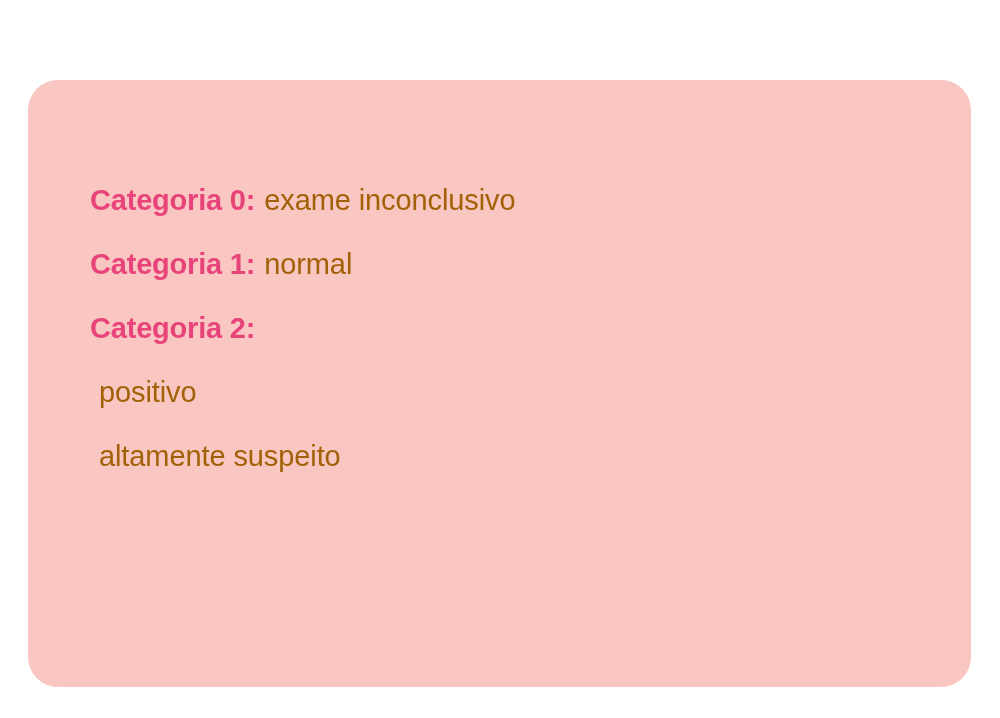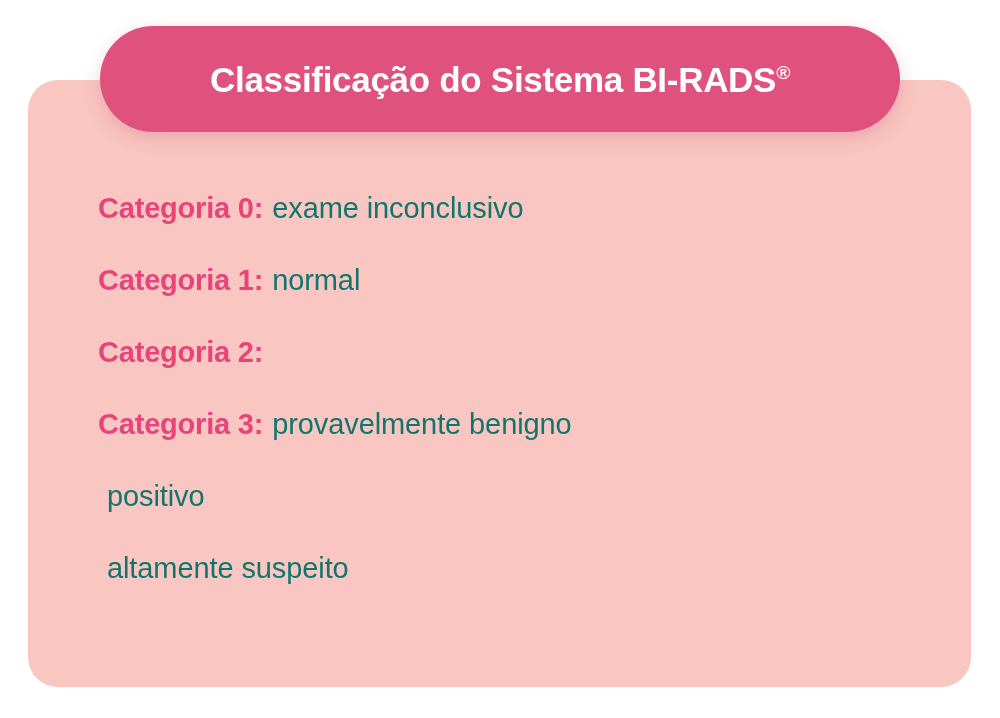--- a/index.html
+++ b/index.html
@@ -73,21 +73,21 @@
   
   .category-list {
     position: absolute;
     left: 90px;
     top: 178px;
     width: 810px;
     z-index: 2;
   }
 
   .category-row {
-    margin: 8px;
+    margin: 0;
     padding: 0;
     height: 64px;
     display: flex;
     align-items: flex-start;
     font-size: 29px;
     line-height: 45px;
   }
 
   .category-row.multiline {
     height: auto;
@@ -96,61 +96,54 @@
   }
 
   .category-label {
     color: #e8447a;
     font-weight: bold;
     white-space: nowrap;
     letter-spacing: -0.2px;
   }
 
   .category-desc {
-    color: #0f766e;
+    color: #a16207;
     font-weight: normal;
     letter-spacing: -0.1px;
     margin-left: 9px;
   }
 
   .category-row.multiline .category-desc {
     margin-left: 9px;
   }
 </style>
 </head>
 <body>
 
 <div id="infographic">
 
   <div class="card"></div>
 
-  <div class="title-pill">
-    <div class="title-text"><span>Classificação do Sistema BI-RADS</span><span class="title-reg">®</span></div>
-  </div>
 
   <div class="category-list">
 
     <div class="category-row">
       <span class="category-label">Categoria 0:</span>
       <span class="category-desc">exame inconclusivo</span>
     </div>
 
     <div class="category-row">
       <span class="category-label">Categoria 1:</span>
       <span class="category-desc">normal</span>
     </div>
 
     <div class="category-row">
       <span class="category-label">Categoria 2:</span>
     </div>
 
-    <div class="category-row">
-      <span class="category-label">Categoria 3:</span>
-      <span class="category-desc">provavelmente benigno</span>
-    </div>
 
     <div class="category-row">
       <span class="category-desc">positivo</span>
     </div>
 
     <div class="category-row">
       <span class="category-desc">altamente suspeito</span>
     </div>
 
 

